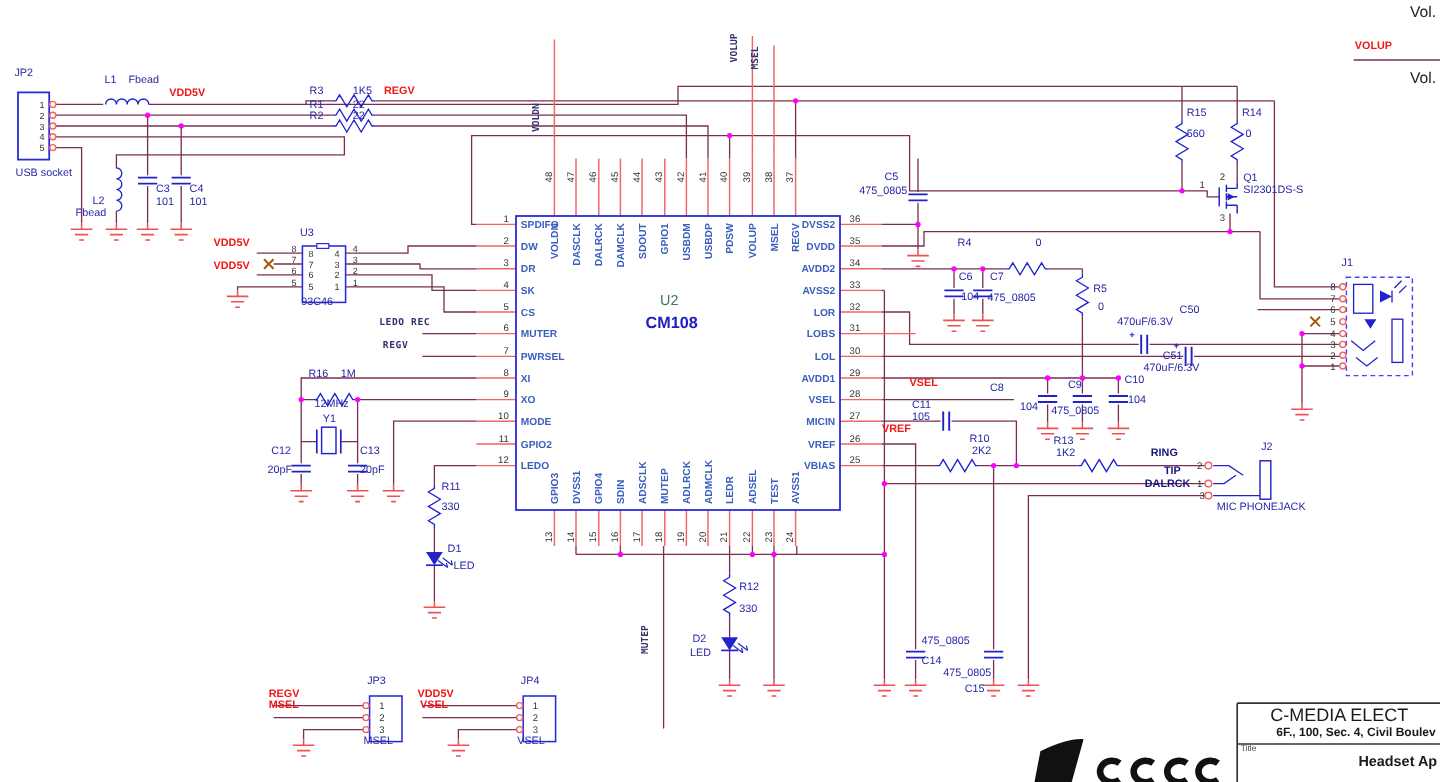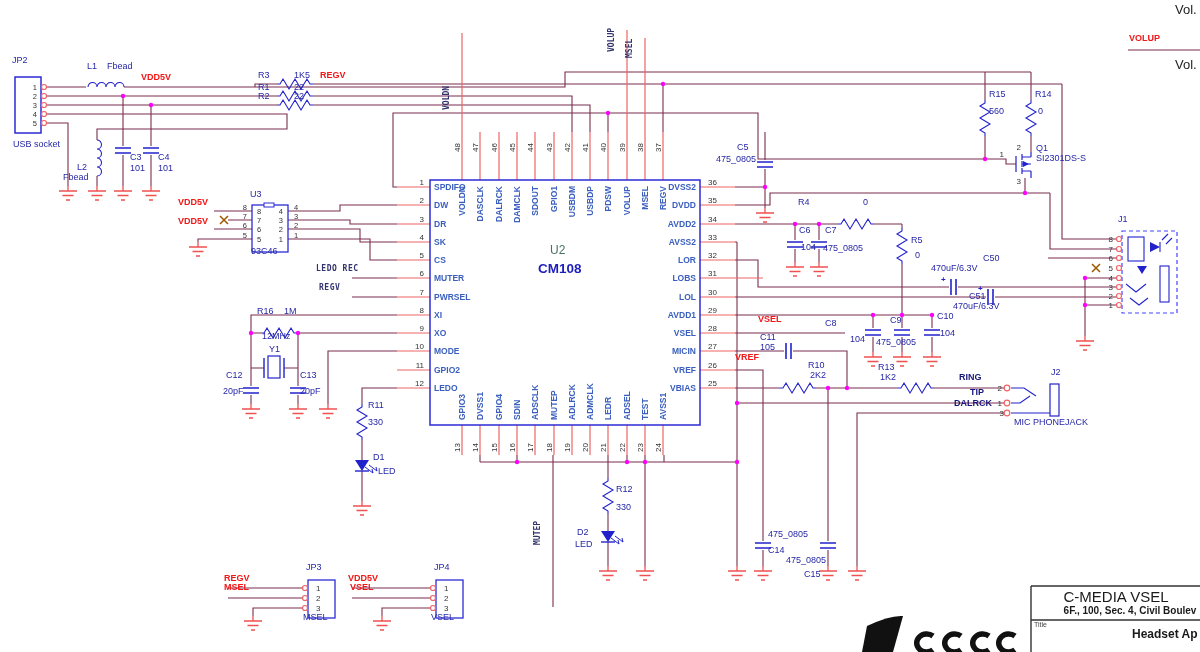--- a/index.html
+++ b/index.html
@@ -462,18 +462,18 @@
 
 <div class="vlab" style="left:451px;top:101px">VOLDN</div>
 <div class="vlab" style="left:616px;top:43px">VOLUP</div>
 <div class="vlab" style="left:634px;top:49px">MSEL</div>
 <div class="vlab" style="left:542px;top:536px">MUTEP</div>
 
 <div class="lbl volr" style="left:1175px;top:3px">Vol.</div>
 <div class="lbl net" style="left:1129px;top:34px">VOLUP</div>
 <div class="lbl volr" style="left:1175px;top:58px">Vol.</div>
 
-<div class="lbl tb-company blk" style="left:1032px;top:589px;width:168px;text-align:center">C-MEDIA VSEL</div>
+<div class="lbl tb-company blk" style="left:1032px;top:589px;width:168px;text-align:center">C-MEDIA ELECT</div>
 <div class="lbl tb-addr blk" style="left:1032px;top:606px;width:196px;text-align:center">6F., 100, Sec. 4, Civil Boulev</div>
 <div class="lbl tb-small" style="left:1034px;top:621px">Title</div>
 <div class="lbl tb-doc blk" style="left:1132px;top:628px">Headset Ap</div>
 
 </div>
 
 </body></html>

